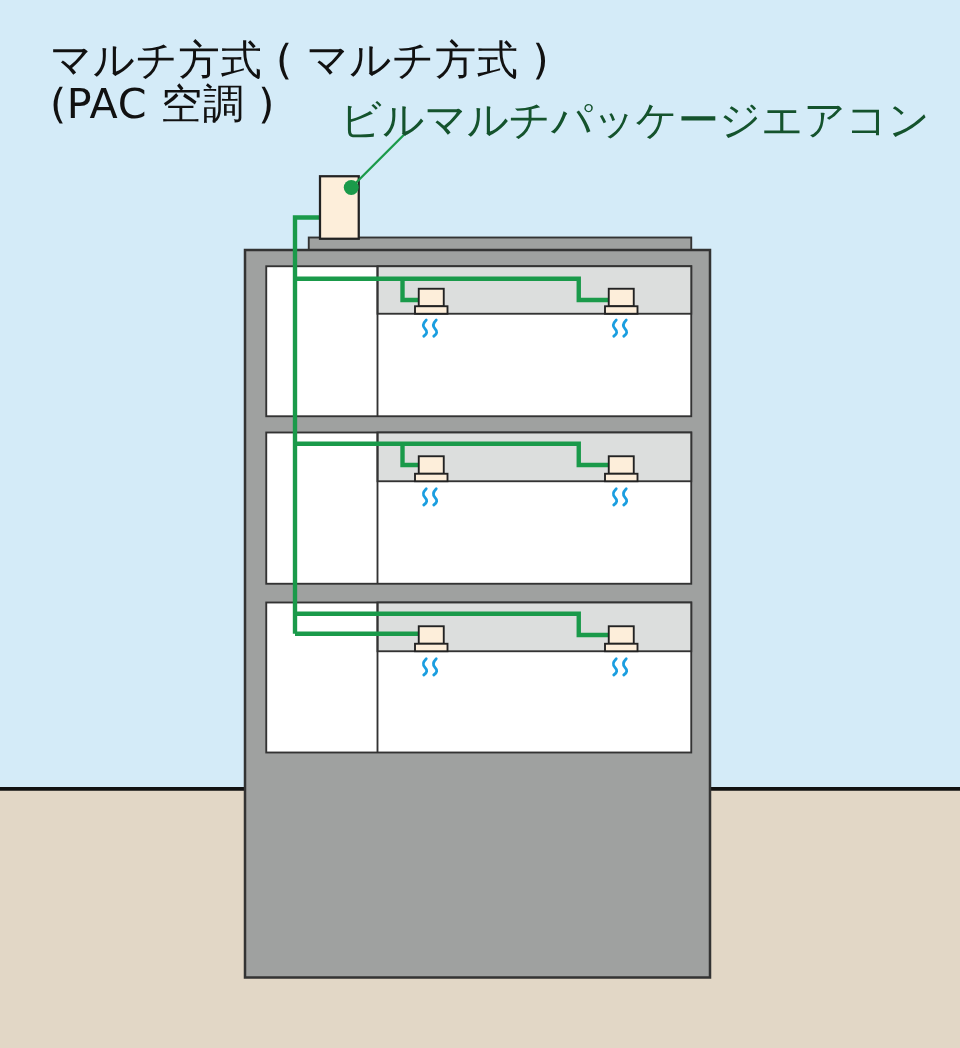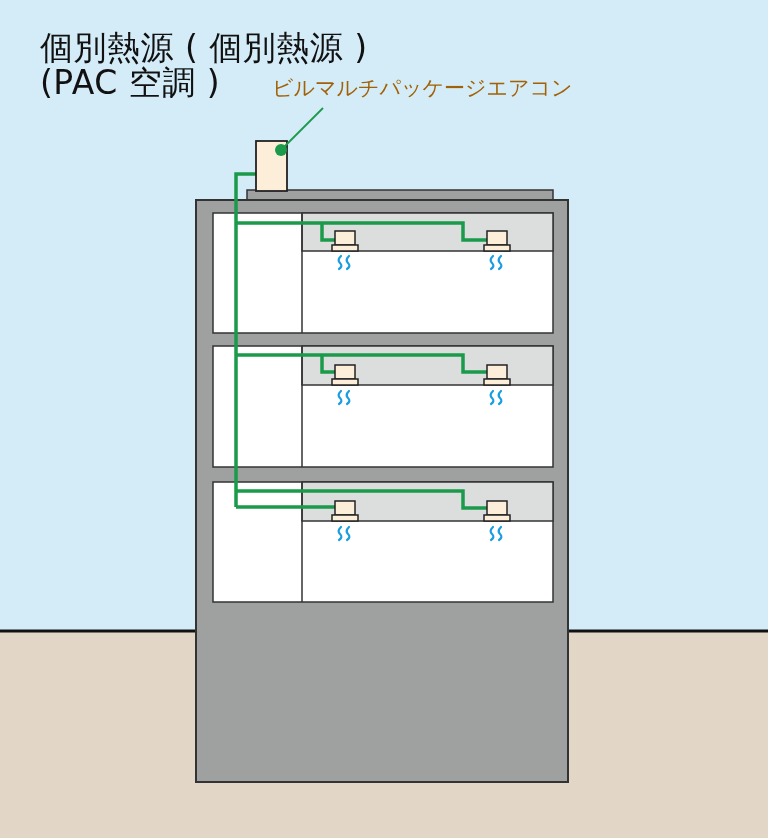--- a/index.html
+++ b/index.html
@@ -1,21 +1,21 @@
 <!DOCTYPE html>
 <html><head>
   <meta charset="utf-8">
   <style>
     html, body { margin: 0; padding: 0; }
     body { width: 768px; height: 838px; overflow: hidden; position: relative; background: #d4ebf8; font-family: "DejaVu Sans", sans-serif; }
     #diagram { position: absolute; left: 0; top: 0; }
     .title-line { position: absolute; left: 40px; font-size: 33px; color: #111; white-space: nowrap; letter-spacing: 0.5px; }
     #title1 { top: 26px; }
     #title2 { top: 61px; }
-    #label-green { position: absolute; left: 272px; top: 74px; font-size: 21px; color: #a16207; white-space: nowrap; }
+    #label-green { position: absolute; left: 272px; top: 74px; font-size: 33px; color: #14532d; white-space: nowrap; }
   </style>
 </head>
 <body>
 
 <svg id="diagram" width="768" height="838" viewBox="0 0 768 838" xmlns="http://www.w3.org/2000/svg">
 
   <rect x="0" y="0" width="768" height="630" fill="#d4ebf8"></rect>
 
   <rect x="0" y="630" width="768" height="208" fill="#e2d7c6"></rect>
   <line x1="0" y1="631" x2="768" y2="631" stroke="#111" stroke-width="3"></line>
@@ -112,15 +112,15 @@
       <path d="M11,0 C8,3 8,5 10,7 C12,9 12,11 9,13"></path>
     </g>
   </g>
 
   <rect x="256" y="141" width="31" height="50" fill="#fdeeda" stroke="#222" stroke-width="1.8"></rect>
 
   <line x1="281" y1="150" x2="323" y2="108" stroke="#1a9a4a" stroke-width="1.8"></line>
   <circle cx="281" cy="150" r="6" fill="#1a9a4a"></circle>
 </svg>
 
-<div id="title1" class="title-line">個別熱源 ( 個別熱源 )</div>
+<div id="title1" class="title-line">マルチ方式 ( マルチ方式 )</div>
 <div id="title2" class="title-line">(PAC 空調 )</div>
 <div id="label-green">ビルマルチパッケージエアコン</div>
 
 </body></html>

